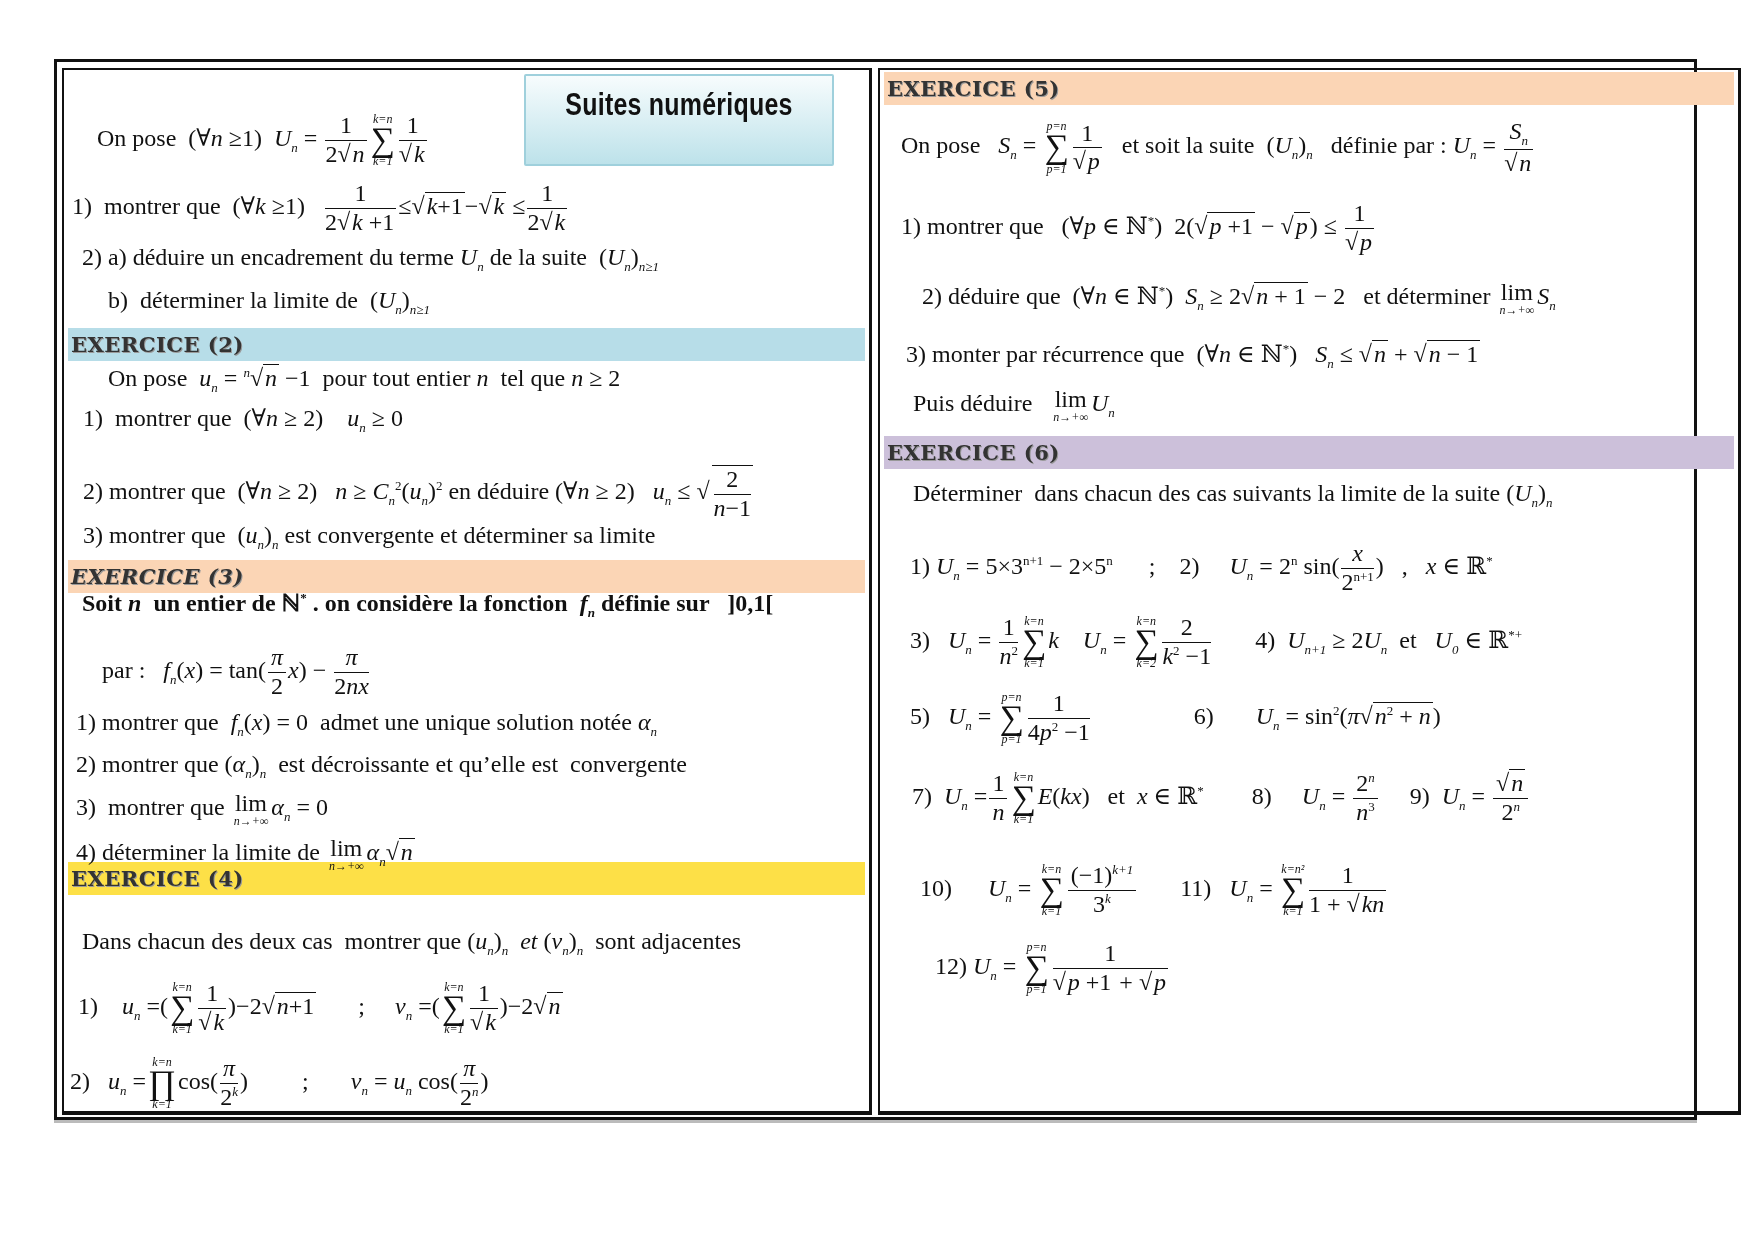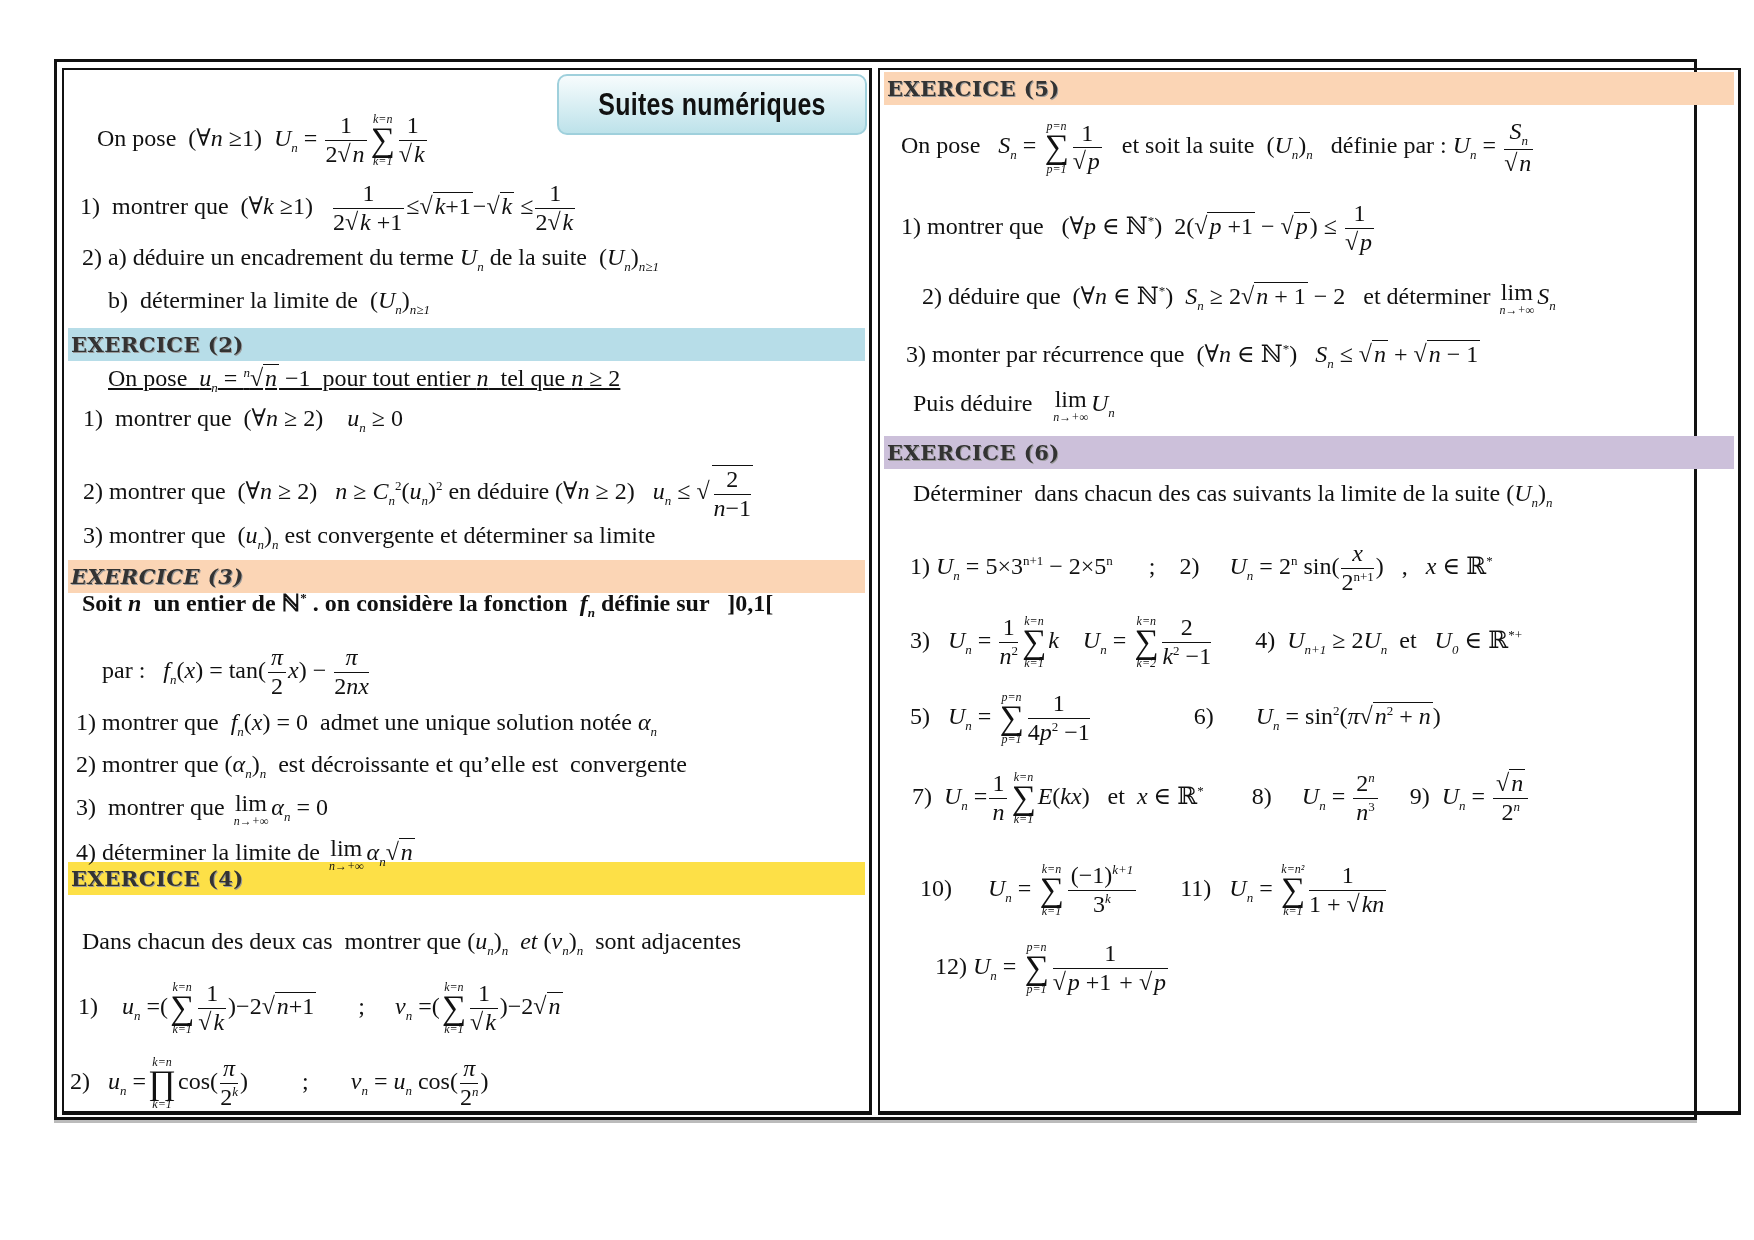--- a/index.html
+++ b/index.html
@@ -8,21 +8,21 @@
   .outer{position:absolute;left:54px;top:59px;width:1643px;height:1061px;
          border:3px solid #111;box-sizing:border-box;box-shadow:0 3px 0 #bbb;}
   .panel{position:absolute;top:68px;height:1047px;border:2px solid #111;box-sizing:border-box;
          border-bottom-width:4px;border-right-width:3px;}
   .panel.left{left:62px;width:810px;}
   .panel.right{left:878px;width:863px;}
   .hdr{position:absolute;left:4px;right:4px;height:33px;
        font-family:"DejaVu Serif","Liberation Serif",serif;font-weight:bold;
        font-size:21px;letter-spacing:0.5px;color:#333;padding-left:3px;line-height:33px;
        text-shadow:1px 1px 0 #999;}
-  .title-box{position:absolute;left:557px;top:74px;width:310px;height:61px;border-radius:10px;
+  .title-box{position:absolute;left:524px;top:74px;width:310px;height:92px;border-radius:2px;
        border:2px solid #9fd0dc;box-sizing:border-box;
        background:linear-gradient(#f7fcfd,#bde2ea);text-align:center;}
   .title-box span{display:block;margin-top:10px;font-family:"Liberation Sans Narrow","Liberation Sans",sans-serif;
        font-weight:bold;font-size:32px;transform:scaleX(0.78);letter-spacing:0.3px;}
   .line{position:absolute;font-size:24px;white-space:nowrap;}
   .m{font-style:italic;}
   .sub{font-size:13px;font-style:italic;vertical-align:-6px;}
   .sup{font-size:13px;vertical-align:9px;}
   .frac{display:inline-block;vertical-align:middle;text-align:center;margin:0 2px;}
   .frac>span{display:block;line-height:1.15;}
@@ -53,32 +53,32 @@
 </div>
 
 <div class="title-box">
   <span>Suites numériques</span>
 </div>
 
 <div class="line" style="left:97px;top:112px;">
   On pose &nbsp;(∀<span class="m">n</span> ≥1) &nbsp;<span class="m">U</span><span class="sub">n</span> =
   <span class="frac"><span class="num">1</span><span>2√<span class="sqrt m">n</span></span></span><span class="sum"><span class="lim">k=n</span><span class="sig">∑</span><span class="lim">k=1</span></span><span class="frac"><span class="num">1</span><span>√<span class="sqrt m">k</span></span></span>
 </div>
-<div class="line" style="left:80px;top:180px;">
+<div class="line" style="left:72px;top:180px;">
   1) &nbsp;montrer que &nbsp;(∀<span class="m">k</span> ≥1) &nbsp;
   <span class="frac"><span class="num">1</span><span>2√<span class="sqrt"><span class="m">k</span> +1</span></span></span>≤√<span class="sqrt"><span class="m">k</span>+1</span>−√<span class="sqrt m">k</span> ≤<span class="frac"><span class="num">1</span><span>2√<span class="sqrt m">k</span></span></span>
 </div>
 <div class="line" style="left:82px;top:244px;">
   2) a) déduire un encadrement du terme <span class="m">U</span><span class="sub">n</span> de la suite &nbsp;(<span class="m">U</span><span class="sub">n</span>)<span class="sub">n≥1</span>
 </div>
 <div class="line" style="left:108px;top:287px;">
   b) &nbsp;déterminer la limite de &nbsp;(<span class="m">U</span><span class="sub">n</span>)<span class="sub">n≥1</span>
 </div>
 
-<div class="line" style="left:108px;top:365px;text-decoration:underline;">
+<div class="line" style="left:108px;top:365px;">
   On pose &nbsp;<span class="m">u</span><span class="sub">n</span> = <span class="sup m">n</span>√<span class="sqrt m">n</span> −1 &nbsp;pour tout entier <span class="m">n</span> &nbsp;tel que <span class="m">n</span> ≥ 2
 </div>
 <div class="line" style="left:83px;top:404px;">
   1) &nbsp;montrer que &nbsp;(∀<span class="m">n</span> ≥ 2) &nbsp;&nbsp;&nbsp;<span class="m">u</span><span class="sub">n</span> ≥ 0
 </div>
 <div class="line" style="left:83px;top:465px;">
   2) montrer que &nbsp;(∀<span class="m">n</span> ≥ 2) &nbsp;&nbsp;<span class="m">n</span> ≥ <span class="m">C</span><span class="sub">n</span><span class="sup">2</span>(<span class="m">u</span><span class="sub">n</span>)<span class="sup">2</span> en déduire (∀<span class="m">n</span> ≥ 2) &nbsp;&nbsp;<span class="m">u</span><span class="sub">n</span> ≤ √<span class="frac sqrt"><span class="num">2</span><span><span class="m">n</span>−1</span></span>
 </div>
 <div class="line" style="left:83px;top:522px;">
   3) montrer que &nbsp;(<span class="m">u</span><span class="sub">n</span>)<span class="sub">n</span> est convergente et déterminer sa limite

